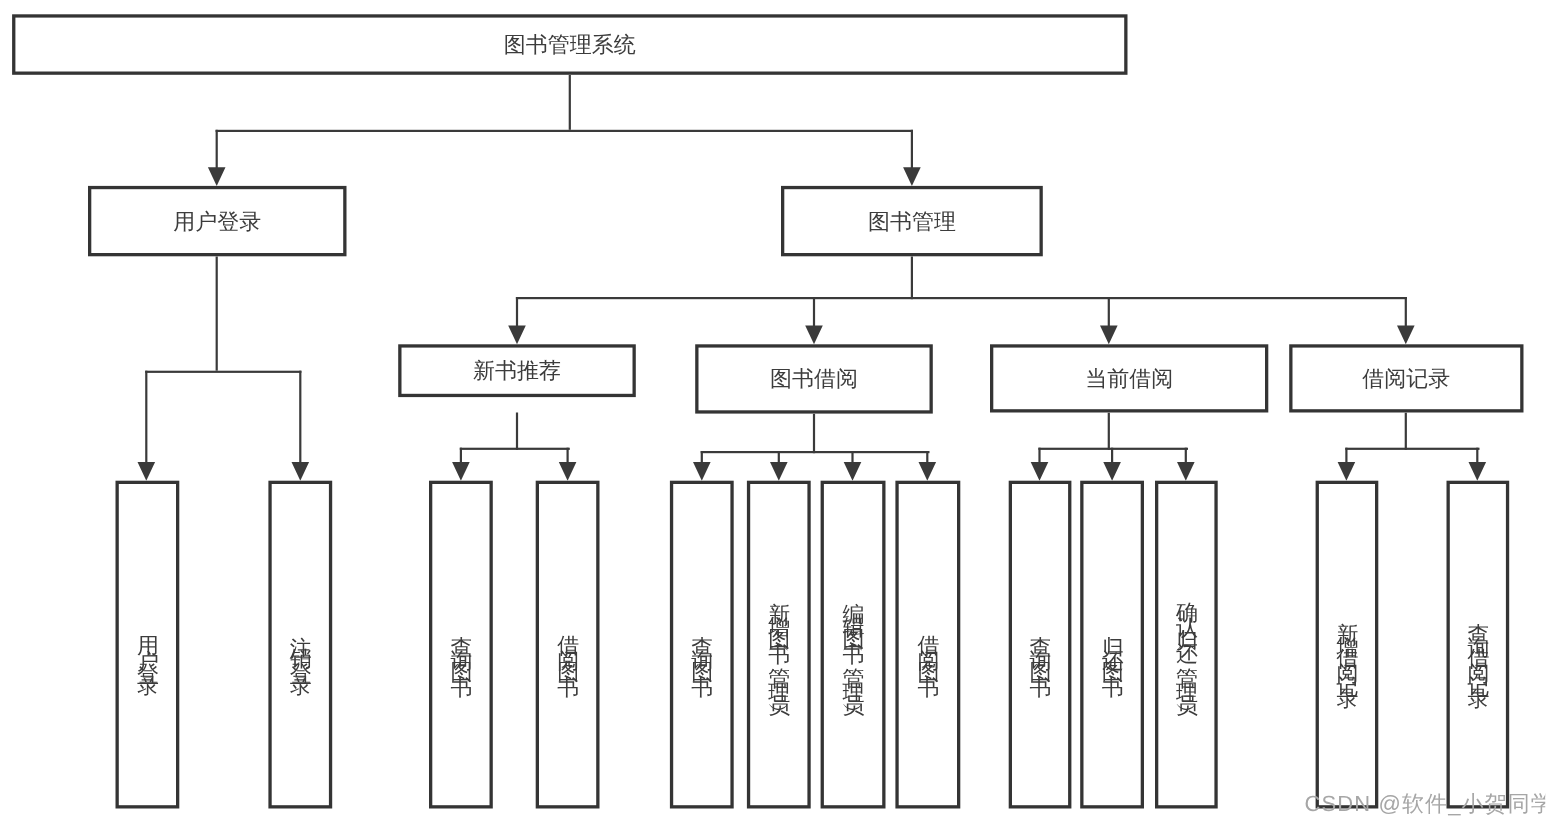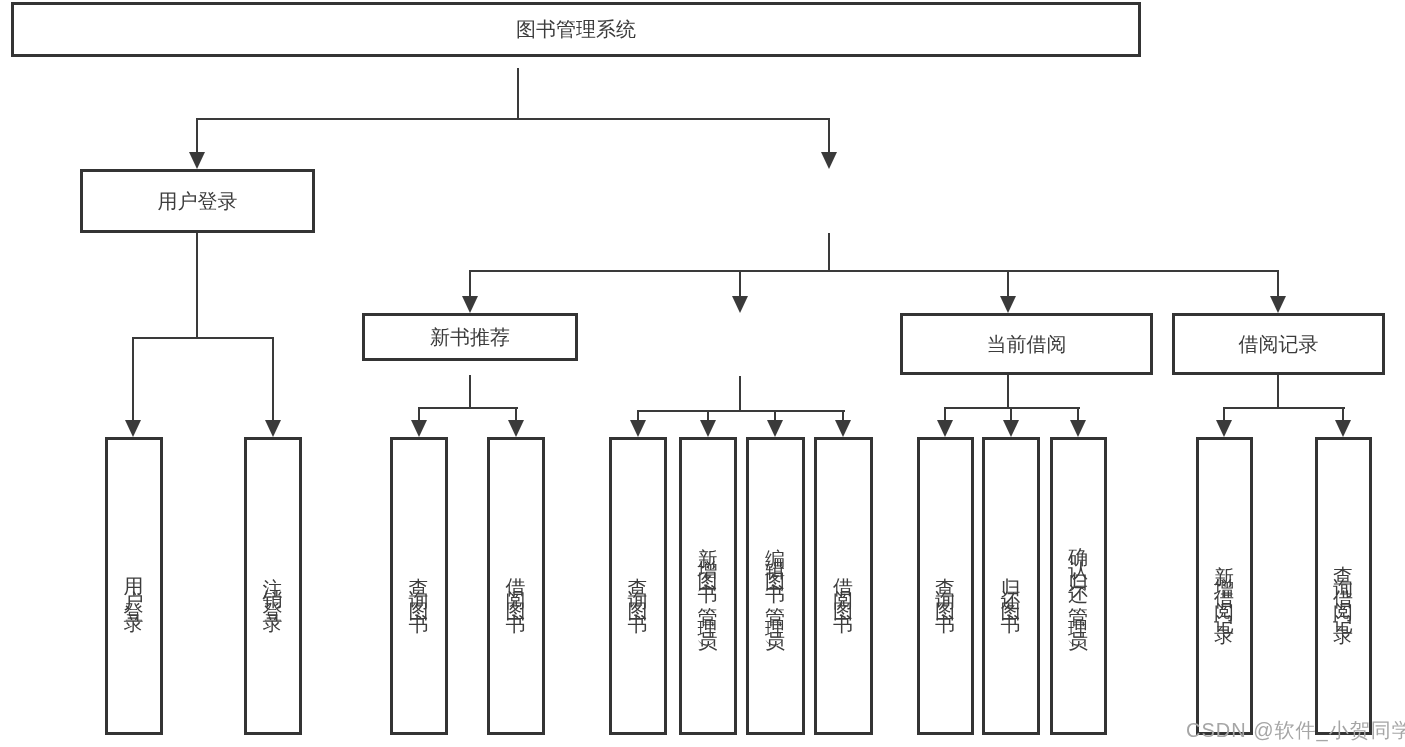--- a/index.html
+++ b/index.html
@@ -49,33 +49,36 @@
     letter-spacing: 1px;
     z-index: 3;
     white-space: nowrap;
   }
 </style>
 </head>
 <body>
 
 <div id="canvas">
 
-  <div class="box" style="left:11px;top:2px;width:1130px;height:55px">
+  <div class="box" style="left:11px;top:13px;width:1014px;height:55px">
     <span>图书管理系统</span>
   </div>
 
   <div class="vline" style="left:517px;top:68px;height:50px"></div>
   <div class="hline" style="left:196px;top:118px;width:634px"></div>
   <div class="vline" style="left:196px;top:118px;height:36px"></div>
   <div class="arrow" style="left:189px;top:152px"></div>
   <div class="vline" style="left:828px;top:118px;height:36px"></div>
   <div class="arrow" style="left:821px;top:152px"></div>
 
   <div class="box" style="left:80px;top:169px;width:235px;height:64px">
     <span>用户登录</span>
+  </div>
+  <div class="box" style="left:710px;top:169px;width:238px;height:64px">
+    <span>图书管理</span>
   </div>
 
   <div class="vline" style="left:196px;top:233px;height:104px"></div>
   <div class="hline" style="left:132px;top:337px;width:142px"></div>
   <div class="vline" style="left:132px;top:337px;height:86px"></div>
   <div class="arrow" style="left:125px;top:420px"></div>
   <div class="vline" style="left:272px;top:337px;height:86px"></div>
   <div class="arrow" style="left:265px;top:420px"></div>
 
   <div class="vline" style="left:828px;top:233px;height:39px"></div>
@@ -84,20 +87,23 @@
   <div class="arrow" style="left:462px;top:296px"></div>
   <div class="vline" style="left:739px;top:270px;height:29px"></div>
   <div class="arrow" style="left:732px;top:296px"></div>
   <div class="vline" style="left:1007px;top:270px;height:29px"></div>
   <div class="arrow" style="left:1000px;top:296px"></div>
   <div class="vline" style="left:1277px;top:270px;height:29px"></div>
   <div class="arrow" style="left:1270px;top:296px"></div>
 
   <div class="box" style="left:362px;top:313px;width:216px;height:48px">
     <span>新书推荐</span>
+  </div>
+  <div class="box" style="left:632px;top:313px;width:216px;height:63px">
+    <span>图书借阅</span>
   </div>
   <div class="box" style="left:900px;top:313px;width:253px;height:62px">
     <span>当前借阅</span>
   </div>
   <div class="box" style="left:1172px;top:313px;width:213px;height:62px">
     <span>借阅记录</span>
   </div>
 
   <div class="vline" style="left:469px;top:375px;height:34px"></div>
   <div class="hline" style="left:418px;top:407px;width:100px"></div>

